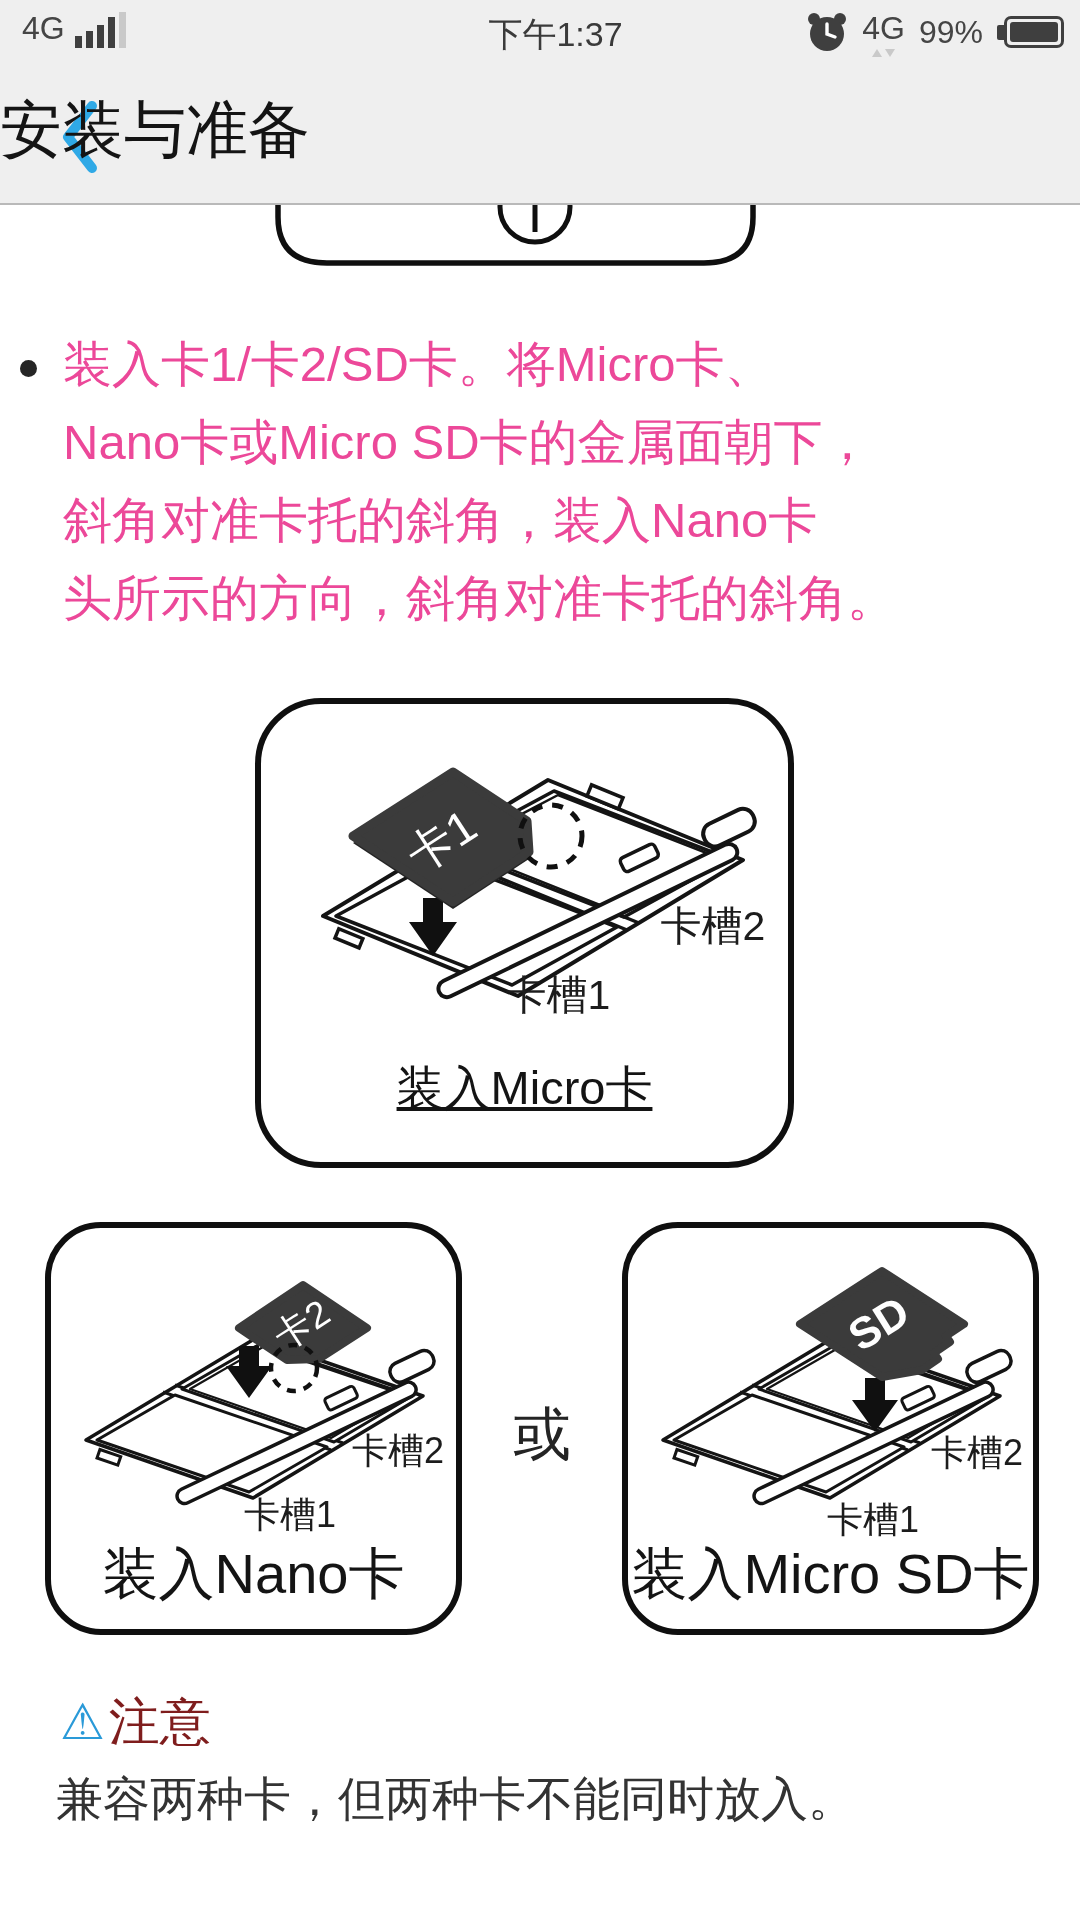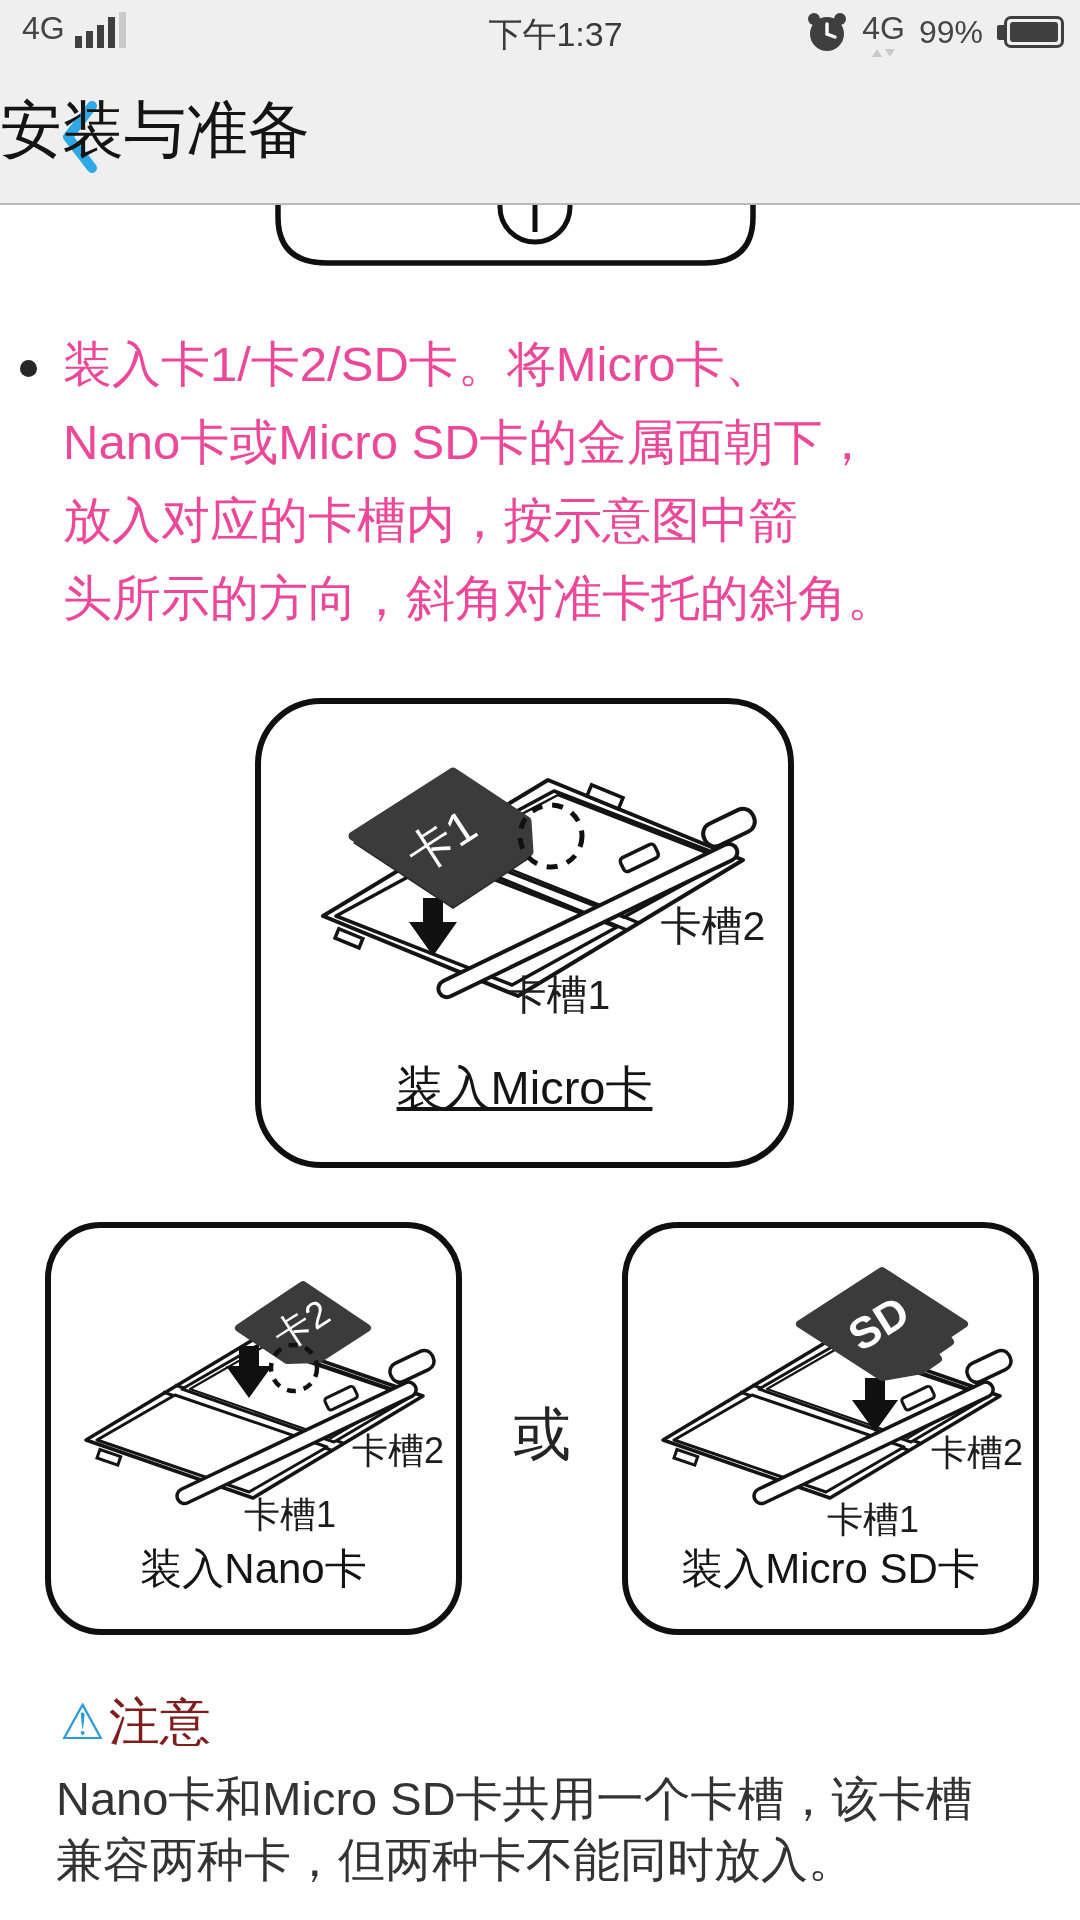--- a/index.html
+++ b/index.html
@@ -29,21 +29,21 @@
   .bullet-dot{position:absolute;left:20px;top:360px;width:17px;height:17px;border-radius:50%;background:#262626;}
   .instr{position:absolute;left:63px;top:325px;width:1000px;font-size:49px;line-height:78px;color:#ec4899;}
 
   
   .fig-box{position:absolute;border:6px solid #0f0f0f;background:#fff;box-sizing:content-box;}
   .fig-main{left:255px;top:698px;width:527px;height:458px;border-radius:66px;}
   .fig-nano{left:45px;top:1222px;width:405px;height:401px;border-radius:56px;}
   .fig-sd{left:622px;top:1222px;width:405px;height:401px;border-radius:56px;}
   .fig-caption{position:absolute;left:0;right:0;text-align:center;color:#141414;}
   .cap-main{bottom:42px;font-size:47px;text-decoration:underline;}
-  .cap-small{bottom:32px;font-size:42px;margin-top:42px;}
+  .cap-small{bottom:16px;font-size:56px;margin-top:42px;}
   .or-text{position:absolute;left:487px;top:1396px;width:110px;text-align:center;font-size:58px;color:#242424;}
 
   
   .note-title{position:absolute;left:60px;top:1692px;display:flex;align-items:center;gap:4px;}
   .note-warn{font-family:"DejaVu Sans",sans-serif;font-size:50px;color:#2a9ad8;line-height:60px;}
   .note-word{font-size:51px;color:#7f1d1d;line-height:60px;}
   .note-body{position:absolute;left:56px;top:1768px;width:1010px;font-size:47px;line-height:61px;color:#333333;}
 
   svg text{font-family:"Liberation Sans","DejaVu Sans",sans-serif;}
 </style>
@@ -100,21 +100,21 @@
   <svg class="abs" style="left:275px;top:205px;" width="481" height="62" viewBox="0 0 481 62">
     <path d="M3,0 V12 Q3,58 52,58 H429 Q478,58 478,12 V0" fill="none" stroke="#0f0f0f" stroke-width="5.5"></path>
     <circle cx="260" cy="2" r="35" fill="none" stroke="#0f0f0f" stroke-width="5"></circle>
     <line x1="260" y1="0" x2="260" y2="27" stroke="#0f0f0f" stroke-width="5"></line>
   </svg>
 
   <div class="bullet-dot"></div>
   <div class="instr">
     <div>装入卡1/卡2/SD卡。将Micro卡、</div>
     <div>Nano卡或Micro SD卡的金属面朝下，</div>
-    <div>放入对应的卡槽内，按示意图中箭</div>
+    <div>斜角对准卡托的斜角，装入Nano卡</div>
     <div>头所示的方向，斜角对准卡托的斜角。</div>
   </div>
 
   <div class="fig-box fig-main">
     <svg class="abs" style="left:0;top:0;" width="527" height="458" viewBox="0 0 527 458">
 
       <path d="M62,212 L287,76 L482,156 L257,292 Z" fill="#ffffff" stroke="#141414" stroke-width="4" stroke-linejoin="round"></path>
 
       <g transform="translate(326,92) rotate(22.3)">
           <rect x="0" y="-12" width="34" height="12" fill="#fff" stroke="#141414" stroke-width="3.5"></rect>
@@ -221,17 +221,16 @@
       <text x="245" y="304" font-size="36" fill="#1c1c1c" text-anchor="middle">卡槽1</text>
     </svg>
     <div class="fig-caption cap-small">装入Micro SD卡</div>
   </div>
 
   <div class="note-title">
     <span class="note-warn">⚠</span>
     <span class="note-word">注意</span>
   </div>
   <div class="note-body">
-    <div>Nano卡和Micro SD卡共用一个卡槽，该卡槽</div>
     <div>兼容两种卡，但两种卡不能同时放入。</div>
   </div>
 
 </div>
 
 </body></html>

